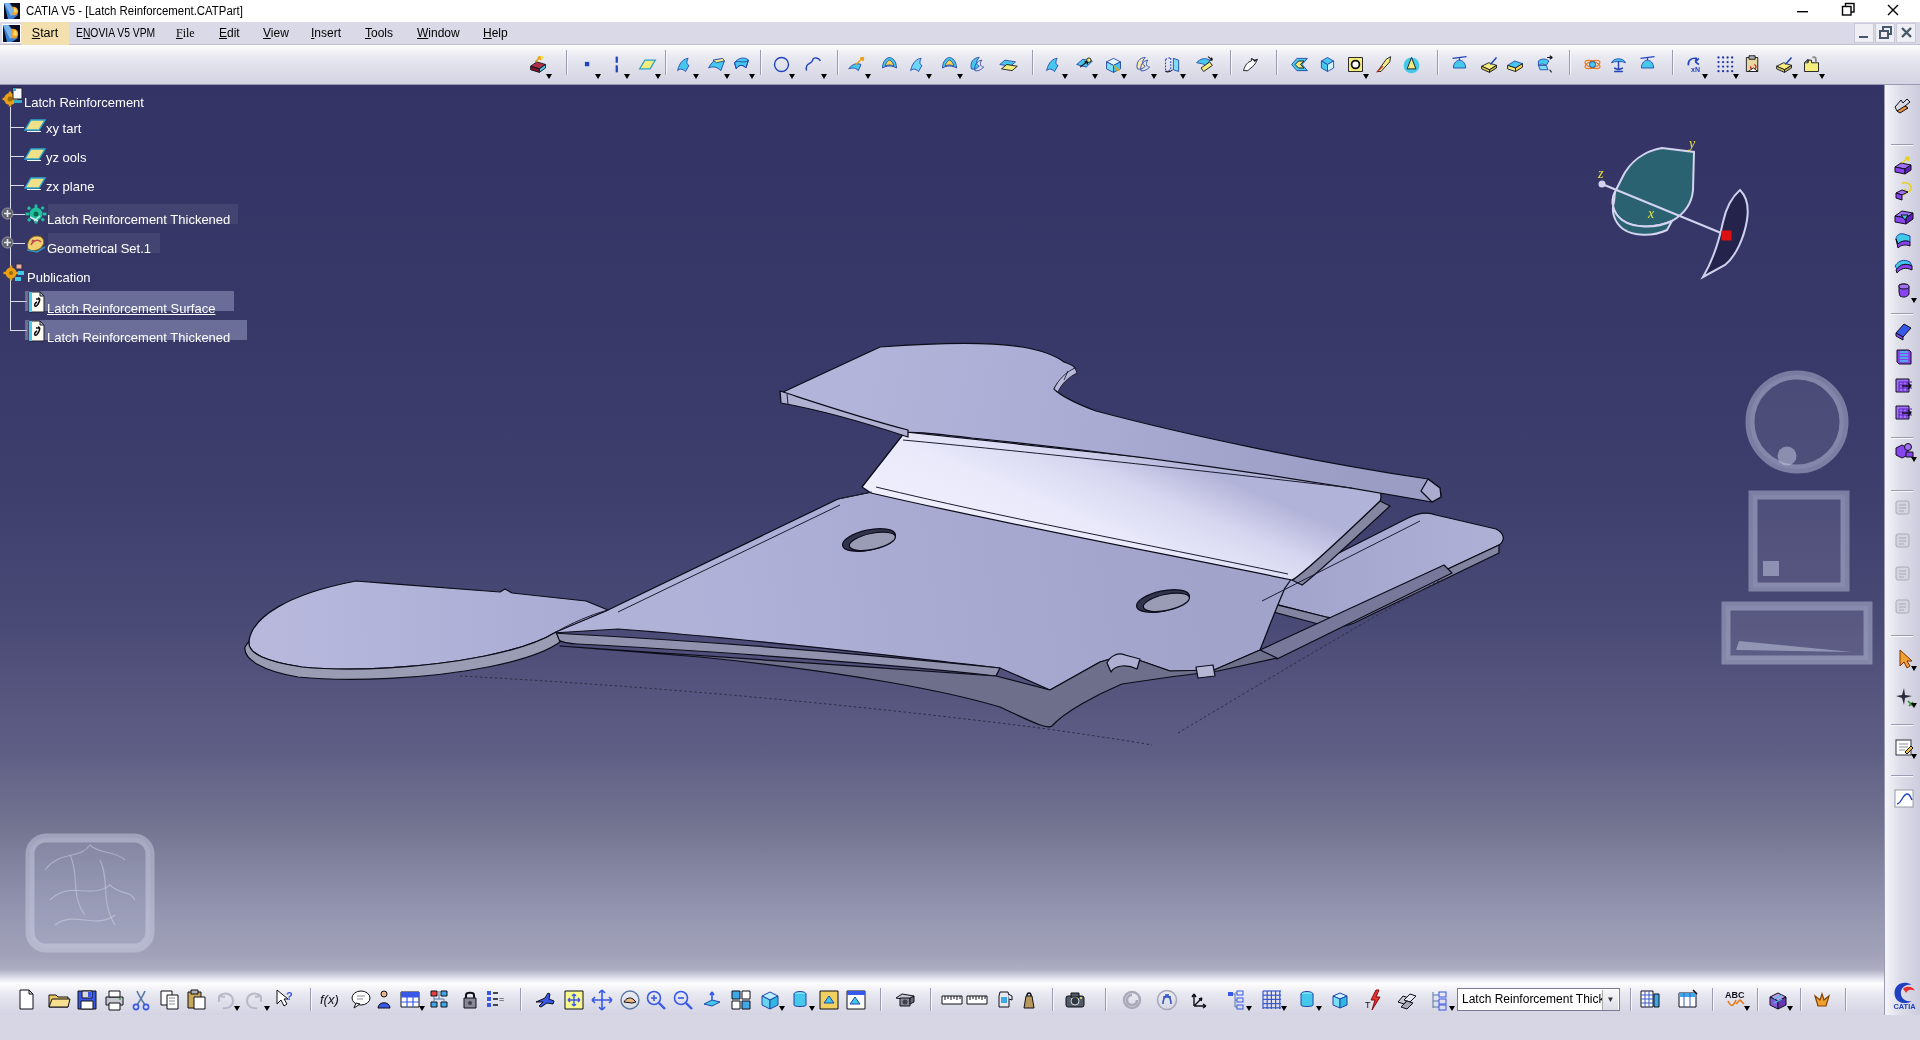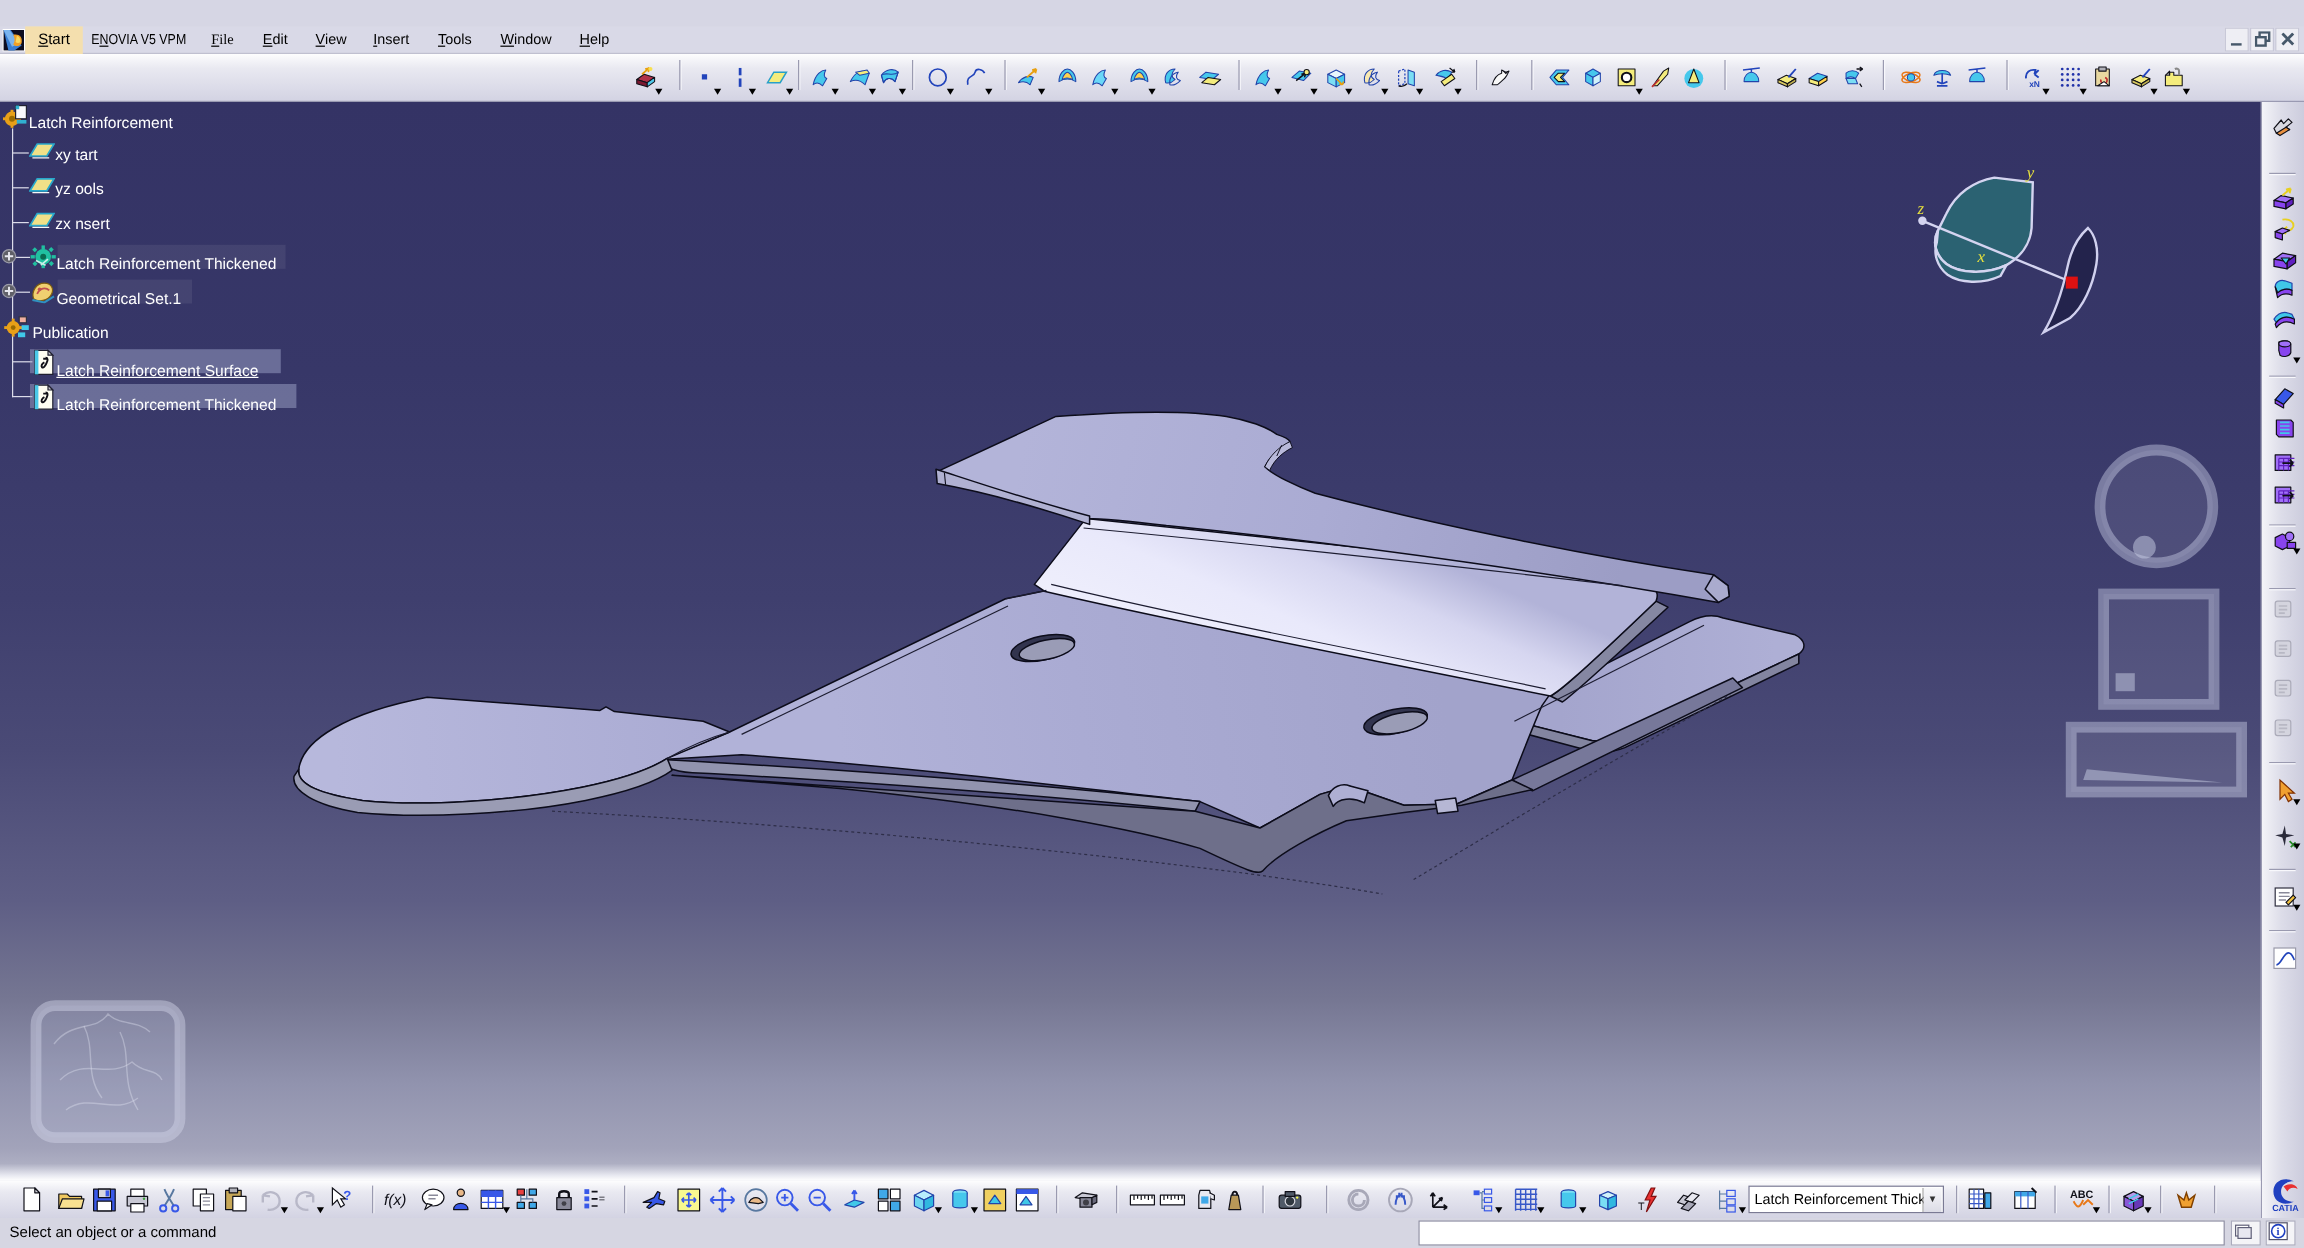--- a/index.html
+++ b/index.html
@@ -26,20 +26,40 @@
 #combo { position:absolute; left:1457px; top:4px; width:163px; height:23px; background:#fff; border:1px solid #7a7a94; font-size:12px; line-height:21px; padding-left:4px; color:#000; white-space:nowrap; overflow:hidden; }
 #combo .cbtn { position:absolute; right:1px; top:1px; width:16px; height:20px; background:linear-gradient(180deg,#f8f8fa,#dcdce6); border-left:1px solid #aaa; text-align:center; line-height:20px; font-size:8px; color:#333; }
 #sbar { position:absolute; left:0; top:1015px; width:1920px; height:25px; background:#d6d6e2; }
 #sbar .stext { position:absolute; left:8px; top:5px; font-size:12.5px; color:#000; }
 #sfield { position:absolute; left:1182px; top:2px; width:672px; height:21px; background:#fff; border:1px solid #8a8aa0; }
 .sbtn { position:absolute; top:2px; width:25px; height:21px; background:#f4f4f7; border:1px solid #aaaabc; }
 </style></head>
 <body>
 <div id="app">
 
+<div id="titlebar">
+  <svg style="position:absolute;left:4px;top:3px" width="16" height="16">
+        <rect width="16" height="16" fill="#0c0c20"></rect>
+        <path d="M0,0 L6,0 L14,12 L9,16 L4,16 Z" fill="#3a7fd4"></path>
+        <path d="M0,0 L5,0 L12,10 L7,13 Z" fill="#7ab4ee"></path>
+        <path d="M8,4 C12,3 15,6 14,10 C12,13 9,13 8,11 C10,9 9,6 8,4 Z" fill="#f0a028"></path>
+        <path d="M10,5 C12,5 13,7 13,9 C12,10 11,10 10,9 Z" fill="#f8d860"></path>
+      </svg>
+  <span class="ttext">CATIA V5 - [Latch Reinforcement.CATPart]</span>
+  <svg style="position:absolute;left:1797px;top:5px" width="16" height="12">
+        <rect y="6" width="11" height="1.4" fill="#000"></rect>
+      </svg>
+  <svg style="position:absolute;left:1841px;top:2px" width="16" height="16">
+        <rect x="4.5" y="1.5" width="8.5" height="8.5" fill="#fff" stroke="#000" stroke-width="1.4"></rect>
+        <rect x="1.5" y="4.5" width="8.5" height="8.5" fill="#fff" stroke="#000" stroke-width="1.4"></rect>
+      </svg>
+  <svg style="position:absolute;left:1886px;top:3px" width="14" height="14">
+        <path d="M2,2 L12,12 M12,2 L2,12" stroke="#000" stroke-width="1.4"></path>
+      </svg>
+</div>
 
 <div id="menubar">
   <svg style="position:absolute;left:2px;top:2px" width="19" height="19">
         <rect width="19" height="19" fill="#fff"></rect>
         <rect x="1" y="1" width="17" height="17" fill="#0c0c20"></rect>
         <path d="M1,1 L7,1 L16,14 L10,18 L5,18 Z" fill="#3a7fd4"></path>
         <path d="M1,1 L6,1 L14,12 L8,15 Z" fill="#7ab4ee"></path>
         <path d="M9,5 C14,4 17,7 16,12 C14,15 11,15 9,13 C11,10 10,7 9,5 Z" fill="#f0a028"></path>
         <path d="M12,6 C14,6 15,8 15,11 C14,12 12,12 11,11 Z" fill="#f8d860"></path>
       </svg>
@@ -417,21 +437,21 @@
         </svg><span class="lbl" style="left:28px;">xy tart</span></div>
       <div class="tline" style="left:10px;top:71px;width:14px;height:1px;"></div>
       <div class="trow" style="left:24px;top:61px;"><svg width="22" height="16" viewBox="0 0 22 16">
           <path d="M1,13 L7,3 L21,3 L15,13 Z" fill="#f0e088" stroke="#28a8cc" stroke-width="1.4"></path>
           <path d="M3,14.5 L17,14.5" stroke="#f8f8f8" stroke-width="1"></path>
         </svg><span class="lbl" style="left:28px;">yz ools</span></div>
       <div class="tline" style="left:10px;top:100px;width:14px;height:1px;"></div>
       <div class="trow" style="left:24px;top:90px;"><svg width="22" height="16" viewBox="0 0 22 16">
           <path d="M1,13 L7,3 L21,3 L15,13 Z" fill="#f0e088" stroke="#28a8cc" stroke-width="1.4"></path>
           <path d="M3,14.5 L17,14.5" stroke="#f8f8f8" stroke-width="1"></path>
-        </svg><span class="lbl" style="left:28px;">zx nsert</span></div>
+        </svg><span class="lbl" style="left:28px;">zx plane</span></div>
       <div class="tline" style="left:10px;top:129px;width:15px;height:1px;"></div>
       <div class="trow" style="left:25px;top:119px;"><svg width="22" height="20" viewBox="0 0 22 20">
           <circle cx="11" cy="10" r="6.5" fill="#20c0a0"></circle>
           <circle cx="11" cy="10" r="2.5" fill="#0a6a50"></circle>
           <g fill="#20c0a0">
             <rect x="9.6" y="0.5" width="2.8" height="3.5"></rect>
             <rect x="9.6" y="16" width="2.8" height="3.5"></rect>
             <rect x="0.5" y="8.6" width="3.5" height="2.8"></rect>
             <rect x="18" y="8.6" width="3.5" height="2.8"></rect>
             <rect x="2.6" y="2.6" width="3" height="3" transform="rotate(45 4 4)"></rect>
@@ -853,26 +873,13 @@
         <path d="M20,9 L12,13 L12,21 L20,17 Z" fill="#6838b8" stroke="#101018" stroke-width="1" stroke-linejoin="round"></path>
         <path d="M8,11 L16,7 M8,15 L16,11" stroke="#40c8e8" stroke-width="1.2"></path>
       </svg>
       <div class="darr" style="left:1787px;top:22px;"></div>
       <svg class="bic" style="left:1810px;" width="24" height="24" viewBox="0 0 24 24">
         <path d="M5,8 L8,18 L16,18 L19,8 L14,12 L12,6 L10,12 Z" fill="#f0a030" stroke="#804000" stroke-width="1.2"></path>
       </svg>
       <div id="combo">Latch Reinforcement Thick<div class="cbtn">▼</div></div>
     </div>
 
-<div id="sbar">
-  <span class="stext">Select an object or a command</span>
-  <div id="sfield"></div>
-  <div class="sbtn" style="left:1859px;"><svg width="20" height="16" viewBox="0 0 20 16">
-          <rect x="3" y="3" width="11" height="9" fill="#fff" stroke="#606078"></rect>
-          <rect x="5" y="5" width="11" height="9" fill="#e8e8f0" stroke="#606078"></rect>
-        </svg></div>
-  <div class="sbtn" style="left:1888px;"><svg width="20" height="17" viewBox="0 0 20 17">
-          <rect x="2" y="1" width="15" height="14" fill="#fff" stroke="#505068"></rect>
-          <circle cx="9.5" cy="8" r="5.5" fill="none" stroke="#2040c0" stroke-width="1.3"></circle>
-          <text x="8" y="11" font-size="9" font-weight="bold" fill="#2040c0" font-family="Liberation Serif,serif">i</text>
-        </svg></div>
-</div>
 
 </div>
 </body></html>

